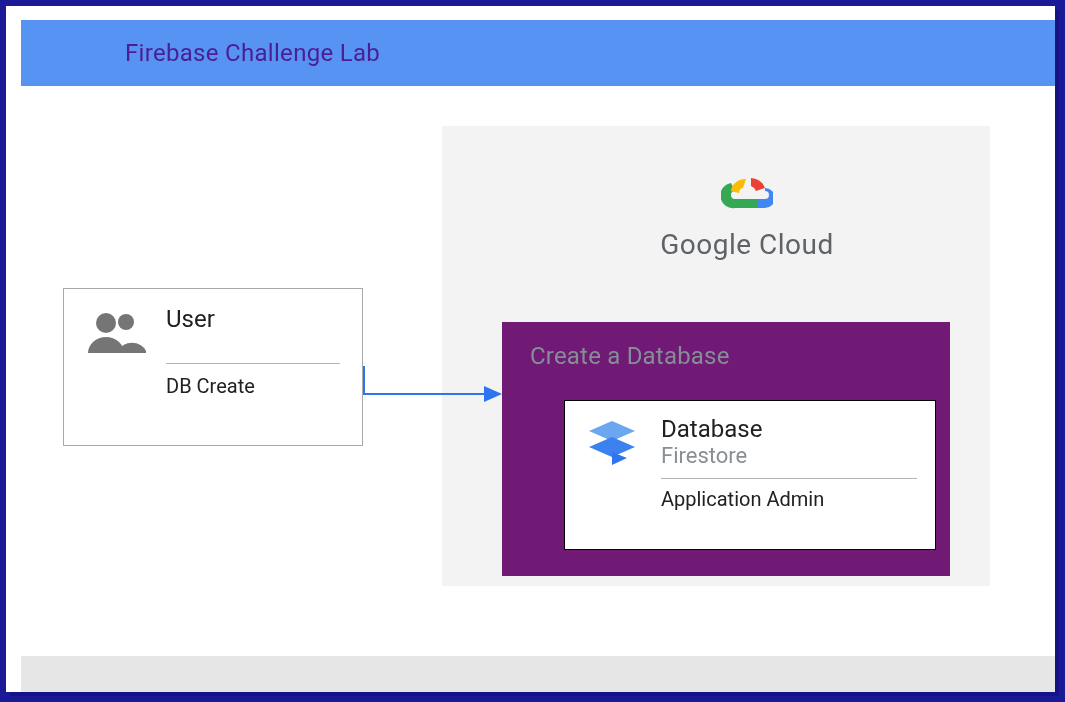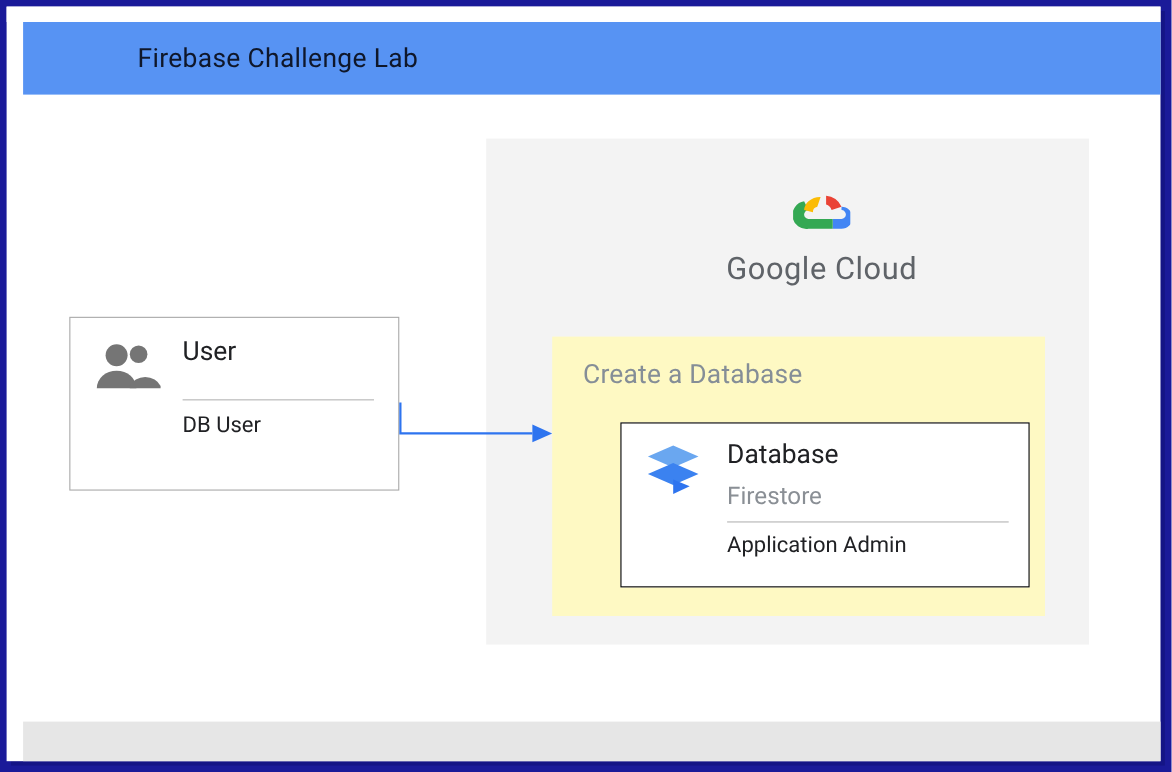--- a/index.html
+++ b/index.html
@@ -27,21 +27,21 @@
     top: 14px;
     left: 15px;
     right: 0;
     height: 66px;
     background: #5793f3;
     display: flex;
     align-items: center;
     padding-left: 104px;
   }
   .header-title {
-    color: #0f172a;
+    color: #4c1d95;
     font-size: 24px;
     font-weight: 400;
     letter-spacing: 0.3px;
   }
   .canvas {
     position: absolute;
     top: 80px;
     left: 0;
     right: 0;
     bottom: 0;
@@ -64,25 +64,25 @@
   }
   .gc-logo { width: 52px; height: 42px; }
   .gc-text {
     font-size: 28px;
     color: #5f6368;
     letter-spacing: 0.5px;
     font-family: "Product Sans", Roboto, Arial, sans-serif;
   }
   .create-db {
     position: absolute;
-    top: 180px;
+    top: 196px;
     left: 60px;
     width: 448px;
     height: 254px;
-    background: #fef9c3;
+    background: #701a75;
   }
   .create-db-title {
     color: #858e97;
     font-size: 24px;
     padding: 20px 0 0 28px;
     letter-spacing: 0.2px;
   }
   .db-card {
     position: absolute;
     top: 78px;
@@ -99,21 +99,21 @@
   .db-icon { width: 58px; height: 58px; margin-top: 4px; flex-shrink: 0; }
   .db-texts { flex: 1; }
   .db-title {
     font-size: 24px;
     color: #202124;
     font-family: Roboto, Arial, sans-serif;
   }
   .db-sub {
     font-size: 22px;
     color: #8a8f95;
-    margin-top: 12px;
+    margin-top: 0;
   }
   .db-hr {
     border: none;
     border-top: 1px solid #b4b4b4;
     margin: 10px 0 8px 0;
   }
   .db-desc {
     font-size: 20px;
     color: #202124;
   }
@@ -213,21 +213,21 @@
         <svg viewBox="0 0 62 48" width="62" height="48">
           <circle cx="20" cy="14" r="10" fill="#757575"></circle>
           <circle cx="40" cy="13" r="8" fill="#757575"></circle>
           <path d="M2 44 a18 16 0 0 1 36 0 z" fill="#757575"></path>
           <path d="M32 42 a15 13 0 0 1 28 0 v2 h-28 z" fill="#757575"></path>
         </svg>
       </span>
       <div class="user-texts">
         <div class="user-title">User</div>
         <hr class="user-hr">
-        <div class="user-desc">DB User</div>
+        <div class="user-desc">DB Create</div>
       </div>
     </div>
 
     <span class="arrow">
       <svg viewBox="0 0 142 40" width="142" height="40">
         <path d="M2 2 L2 30 L122 30" fill="none" stroke="#2e74ef" stroke-width="2"></path>
         <polygon points="122,22 140,30 122,38" fill="#2e74ef"></polygon>
       </svg>
     </span>
 

